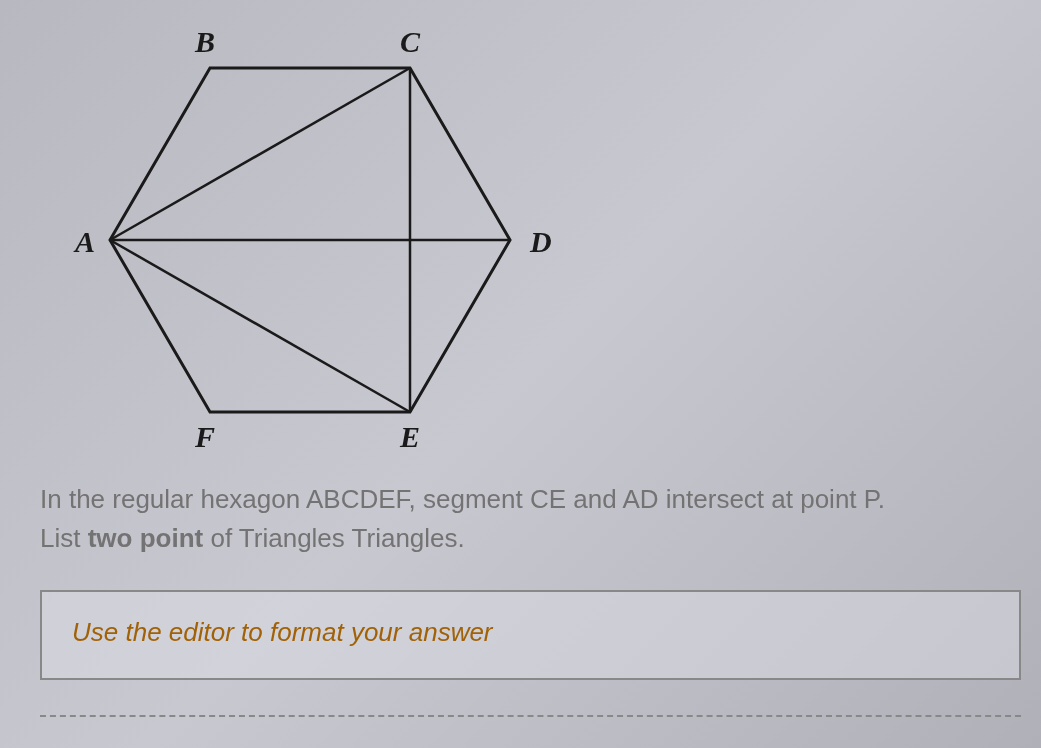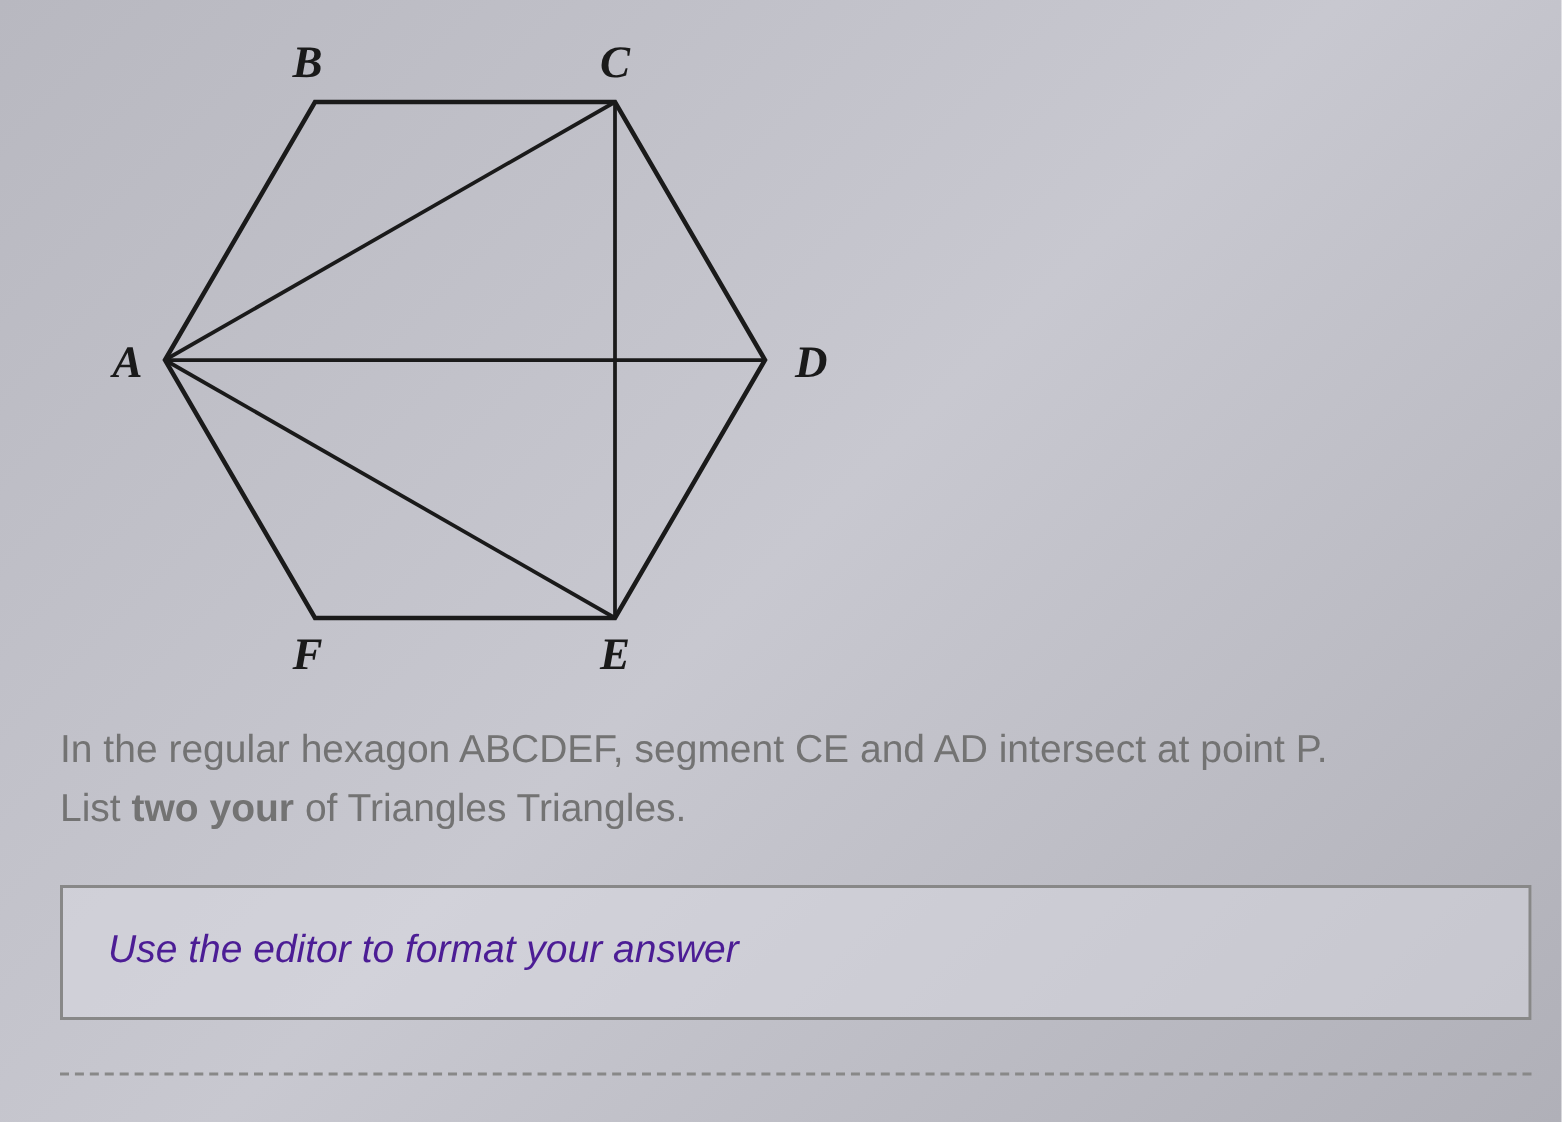--- a/index.html
+++ b/index.html
@@ -48,21 +48,21 @@
       left: 40px;
       right: 20px;
       height: 90px;
       border: 2px solid #888;
       background: rgba(220, 220, 228, 0.5);
       padding: 25px 30px;
     }
     .answer-placeholder {
       font-style: italic;
       font-size: 26px;
-      color: #4c1d95;
+      color: #a16207;
     }
     .dotted-line {
       position: absolute;
       top: 715px;
       left: 40px;
       right: 20px;
       border-top: 2px dashed #888;
     }
   </style>
 </head>
@@ -83,21 +83,21 @@
   <div class="vertex-label" style="top: 15px; left: 360px;">C</div>
   <div class="vertex-label" style="top: 215px; left: 35px;">A</div>
   <div class="vertex-label" style="top: 215px; left: 490px;">D</div>
   <div class="vertex-label" style="top: 410px; left: 155px;">F</div>
   <div class="vertex-label" style="top: 410px; left: 360px;">E</div>
 </div>
 
 <div class="question-text">
   <div>In the regular hexagon ABCDEF, segment CE  and AD intersect at point P.</div>
   <div>
-    <span>List </span><span class="bold-text">two your</span><span> of Triangles Triangles.</span>
+    <span>List </span><span class="bold-text">two point</span><span> of Triangles Triangles.</span>
   </div>
 </div>
 
 <div class="answer-box">
   <div class="answer-placeholder">Use the editor to format your answer</div>
 </div>
 
 <div class="dotted-line"></div>
 
 </body></html>

